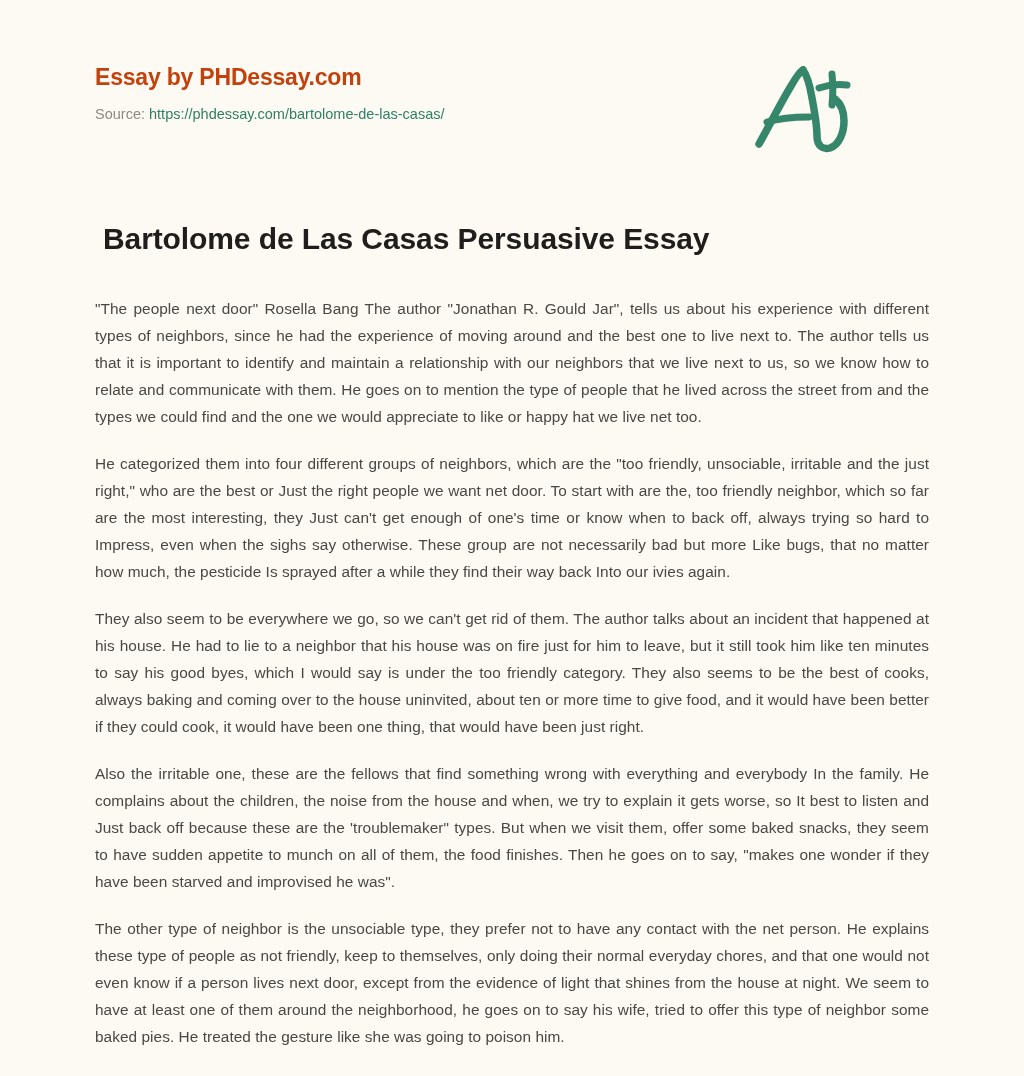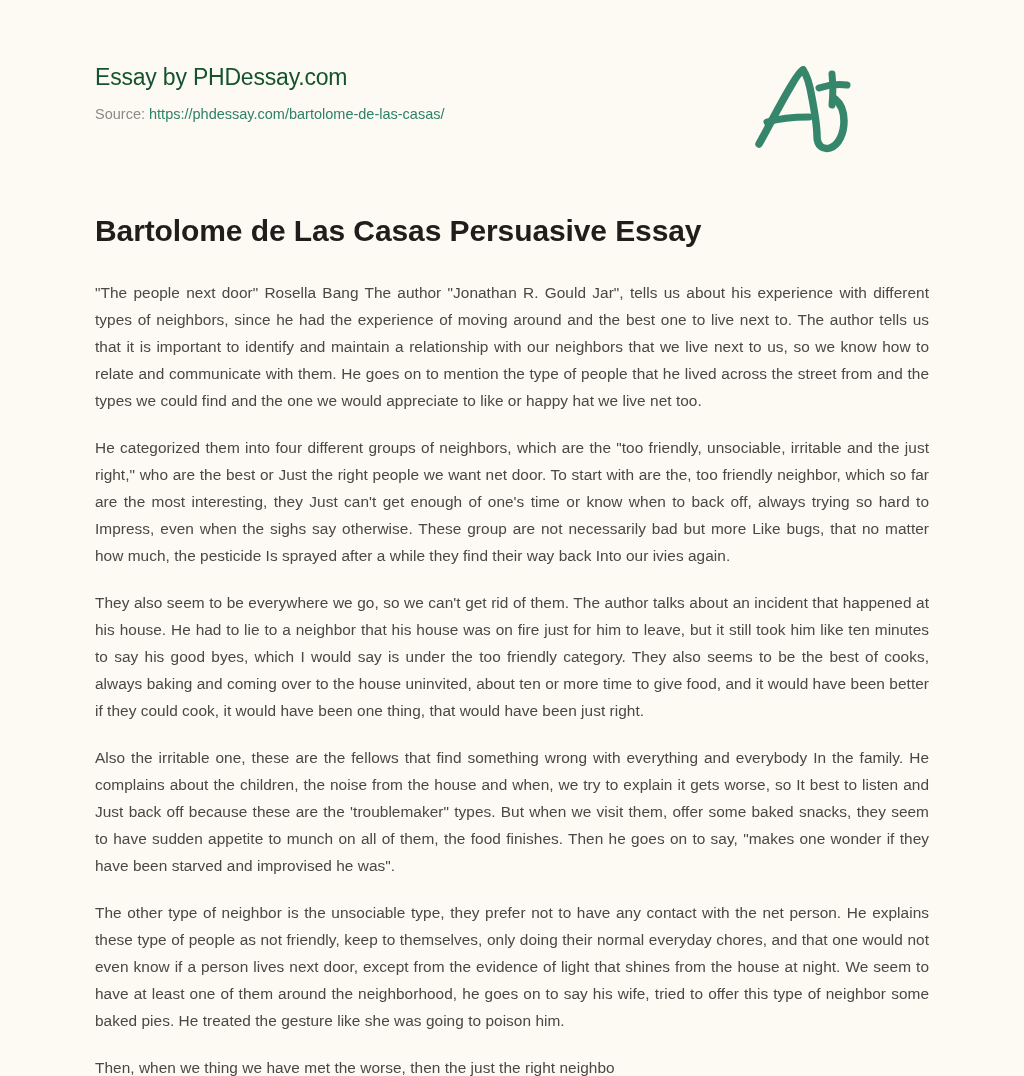--- a/index.html
+++ b/index.html
@@ -27,23 +27,23 @@
   
   .masthead {
     position: relative;
     padding-top: 64px;
     height: 112px;
     box-sizing: border-box;
   }
 
   .brand-line {
     font-size: 23px;
-    font-weight: normal;
+    font-weight: bold;
     letter-spacing: -0.2px;
-    color: #14532d;
+    color: #c2410c;
     line-height: 1.2;
     margin: 0;
   }
 
   .source-line {
     margin-top: 13px;
     font-size: 14.5px;
     color: #8d8a86;
     line-height: 1.3;
     white-space: nowrap;
@@ -70,21 +70,21 @@
     pointer-events: auto;
   }
   .logo svg {
     display: block;
     width: 110px;
     height: 100px;
   }
 
   
   .article-title {
-    margin: 0;
+    margin: 8px;
     padding-top: 100px;
     font-size: 30px;
     font-weight: bold;
     letter-spacing: -0.1px;
     color: #1f1e1d;
     line-height: 1.25;
   }
 
   .article-body {
     padding-top: 29px;

